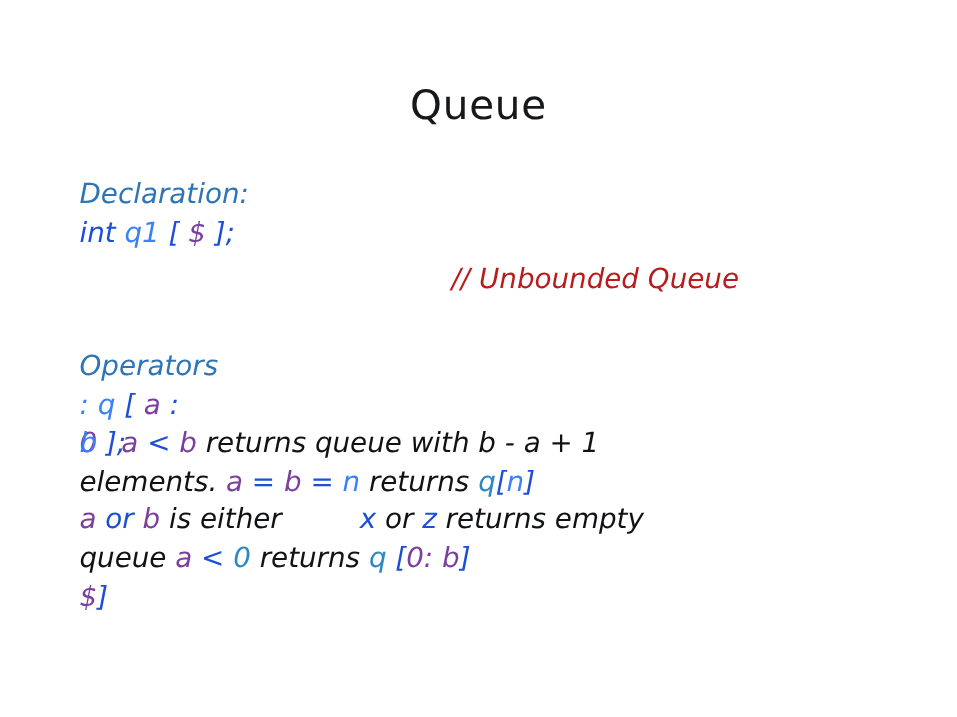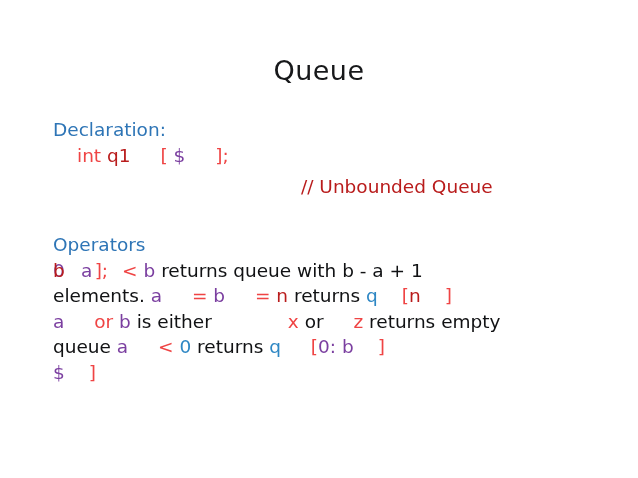--- a/index.html
+++ b/index.html
@@ -34,20 +34,21 @@
     letter-spacing: 0.5px;
     color: #17181a;
     font-weight: 400;
     white-space: nowrap;
   }
 
   
   .block {
     position: absolute;
     left: 53px;
+    font-style: italic;
   }
 
   #declaration-block { top: 117px; }
   #operators-block  { top: 232px; }
 
   .line {
     position: relative;
     font-size: 18.5px;
     line-height: 25.6px;
     white-space: pre;
@@ -68,22 +69,22 @@
     top: 0;
   }
   .row .comment {
     position: absolute;
     left: 248px;
     top: 0;
   }
 
   
   .c-head    { color: #2e75b6; }   
-  .c-kw      { color: #ef4444; margin-left: 24px; }   
-  .c-ident   { color: #b91c1c; }   
+  .c-kw      { color: #1d4ed8; }   
+  .c-ident   { color: #3b82f6; }   
   .c-qref    { color: #2e87c4; }   
   .c-var     { color: #7b3fa0; }   
   .c-cmt     { color: #b91c1c; margin-top: 31px; }   
   .c-plain   { color: #111214; }   
 
   
   #overlap-line {
     position: relative;
     height: 25.6px;
     line-height: 25.6px;
@@ -126,20 +127,21 @@
     </div>
 
 
 
   </div>
 
   <div id="operators-block" class="block">
 
     <div class="line c-head">Operators</div>
 
+    <div class="line"><span class="c-ident">: </span><span class="c-ident">q </span><span class="c-kw">[ </span><span class="c-var">a</span><span class="c-kw"> :</span></div>
 
     <div id="overlap-line">
       <span class="under c-var">0</span>
       <span class="over"><span class="c-ident">b</span><span class="c-kw"> ];</span></span>
       <span class="tail"><span class="c-var"> a </span><span class="c-kw">&lt;</span><span class="c-var"> b</span><span class="c-plain"> returns queue with b - a + 1</span></span>
     </div>
 
     <div id="operator-lines">
         <div class="line"><span class="c-plain">elements. </span><span class="c-var">a</span><span class="c-kw"> = </span><span class="c-var">b</span><span class="c-kw"> = </span><span class="c-ident">n</span><span class="c-plain"> returns </span><span class="c-qref">q</span><span class="c-kw">[</span><span class="c-ident">n</span><span class="c-kw">]</span></div>
         <div class="line"><span class="c-var">a</span><span class="c-kw"> or </span><span class="c-var">b</span><span class="c-plain"> is either</span><span class="gap"></span><span class="c-kw">x</span><span class="c-plain"> or </span><span class="c-kw">z</span><span class="c-plain"> returns empty</span></div>

